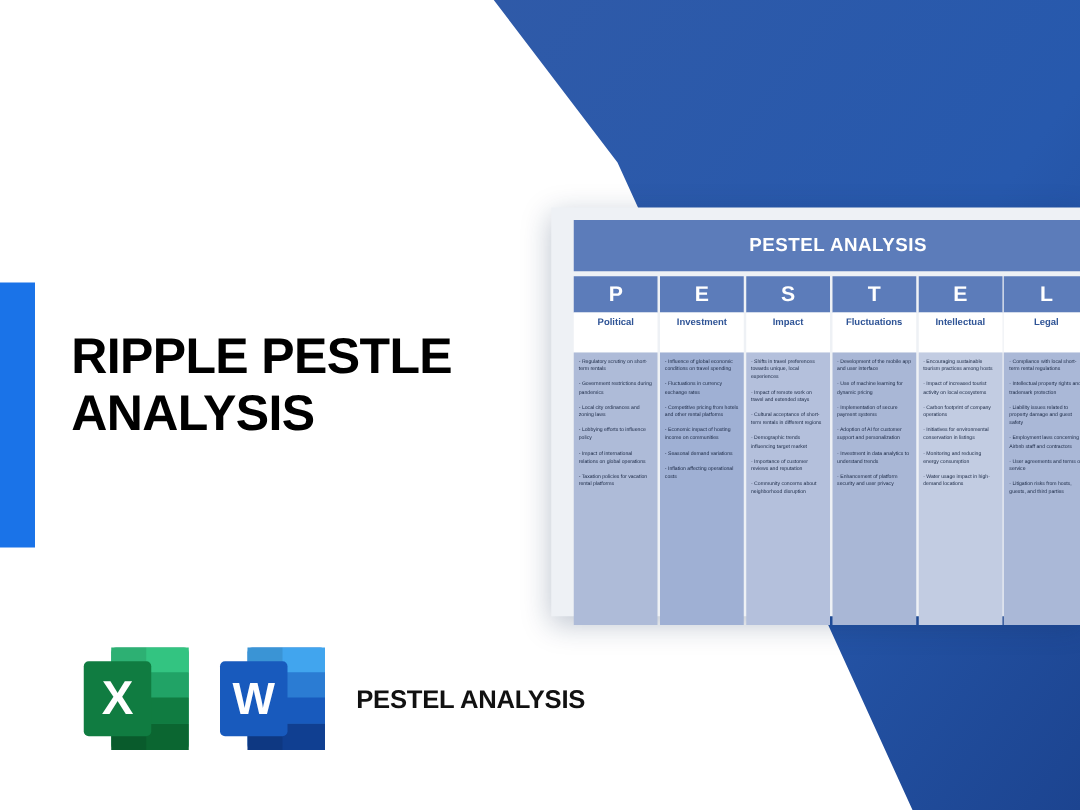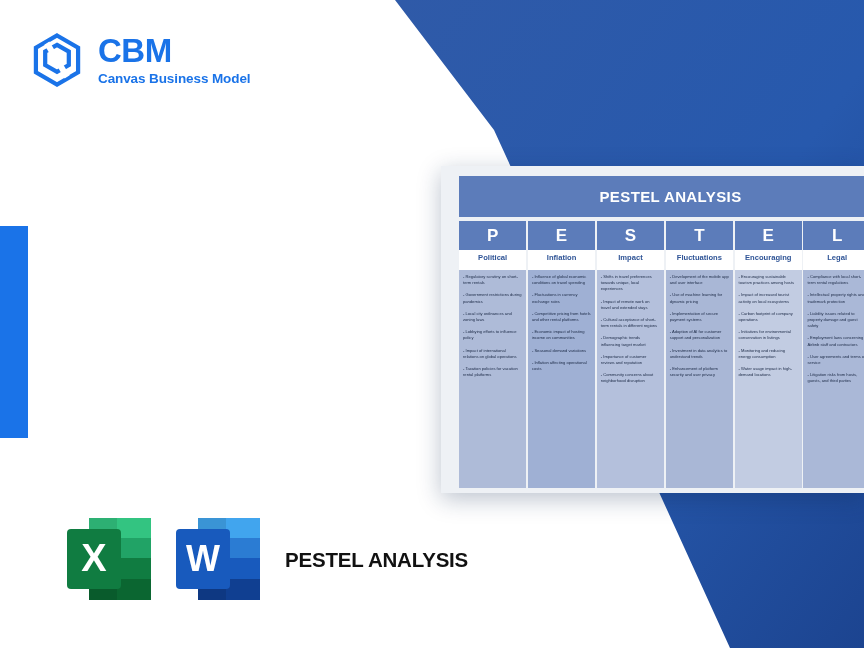--- a/index.html
+++ b/index.html
@@ -83,21 +83,21 @@
   .col{
     width:67.3px;flex:0 0 auto;margin-right:1.6px;
     display:flex;flex-direction:column;
   }
   .col:last-child{margin-right:0;}
   .col-letter{
     height:29px;line-height:29px;text-align:center;
     background:#5c7cba;color:#fff;font-size:17px;font-weight:bold;
   }
   .col-name{
-    height:20px;line-height:16px;text-align:center;
+    height:32px;line-height:16px;text-align:center;
     background:#ffffff;color:#2f5496;
     font-size:7.6px;font-weight:bold;
     white-space:nowrap;overflow:hidden;
   }
   .col-body{
     flex:1 1 auto;padding:4px 4px 6px 4px;
     box-sizing:border-box;
     font-size:4.1px;line-height:6.2px;
     color:#1c2a46;
     min-height:218px;
@@ -127,34 +127,22 @@
           <stop offset="100%" stop-color="#1c4490"></stop>
         </linearGradient>
       </defs>
       <polygon points="395,0 864,0 864,648 730,648 494,130" fill="url(#bandgrad)"></polygon>
       <polygon points="395,0 520,0 560,160 444,160" fill="url(#bandgrad)" opacity="0"></polygon>
     </svg>
   </div>
 
   <div class="accent-bar"></div>
 
-  <div class="logo-wrap">
-    <svg class="logo-mark" viewBox="0 0 64 64">
-      <path d="M32 3 L57 17.5 L57 46.5 L32 61 L7 46.5 L7 17.5 Z" fill="none" stroke="#1a73e8" stroke-width="5"></path>
-      <path d="M32 14 L46 22 L46 38 L32 46 L18 38 L18 22 Z" fill="none" stroke="#1a73e8" stroke-width="5"></path>
-      <path d="M20 12 L44 52" stroke="#ffffff" stroke-width="7" fill="none"></path>
-      <path d="M44 12 L20 52" stroke="#ffffff" stroke-width="7" fill="none" opacity="0"></path>
-      <path d="M24 9 L48 49" stroke="#1a73e8" stroke-width="5" fill="none" opacity="0"></path>
-    </svg>
-    <div class="logo-text">
-      <div class="logo-title">CBM</div>
-      <div class="logo-sub">Canvas Business Model</div>
-    </div>
-  </div>
-
+
+  <div class="page-title">RIPPLE PESTLE ANALYSIS</div>
 
   <div class="file-row">
 
     <div class="doc-icon">
       <svg viewBox="0 0 95 92" width="95" height="92">
         <rect x="26" y="5" width="62" height="82" rx="4" fill="#21a366"></rect>
         <rect x="26" y="5" width="62" height="20" fill="#33c481"></rect>
         <rect x="26" y="25" width="62" height="20" fill="#21a366"></rect>
         <rect x="26" y="45" width="62" height="21" fill="#107c41"></rect>
         <rect x="26" y="66" width="62" height="21" fill="#0b6631"></rect>
@@ -194,21 +182,21 @@
             <p>- Government restrictions during pandemics</p>
             <p>- Local city ordinances and zoning laws</p>
             <p>- Lobbying efforts to influence policy</p>
             <p>- Impact of international relations on global operations</p>
             <p>- Taxation policies for vacation rental platforms</p>
           </div>
         </div>
 
         <div class="col">
           <div class="col-letter">E</div>
-          <div class="col-name">Inflation</div>
+          <div class="col-name">Investment</div>
           <div class="col-body tint-b">
             <p>- Influence of global economic conditions on travel spending</p>
             <p>- Fluctuations in currency exchange rates</p>
             <p>- Competitive pricing from hotels and other rental platforms</p>
             <p>- Economic impact of hosting income on communities</p>
             <p>- Seasonal demand variations</p>
             <p>- Inflation affecting operational costs</p>
           </div>
         </div>
 
@@ -233,21 +221,21 @@
             <p>- Use of machine learning for dynamic pricing</p>
             <p>- Implementation of secure payment systems</p>
             <p>- Adoption of AI for customer support and personalization</p>
             <p>- Investment in data analytics to understand trends</p>
             <p>- Enhancement of platform security and user privacy</p>
           </div>
         </div>
 
         <div class="col">
           <div class="col-letter">E</div>
-          <div class="col-name">Encouraging</div>
+          <div class="col-name">Intellectual</div>
           <div class="col-body tint-e">
             <p>- Encouraging sustainable tourism practices among hosts</p>
             <p>- Impact of increased tourist activity on local ecosystems</p>
             <p>- Carbon footprint of company operations</p>
             <p>- Initiatives for environmental conservation in listings</p>
             <p>- Monitoring and reducing energy consumption</p>
             <p>- Water usage impact in high-demand locations</p>
           </div>
         </div>
 

